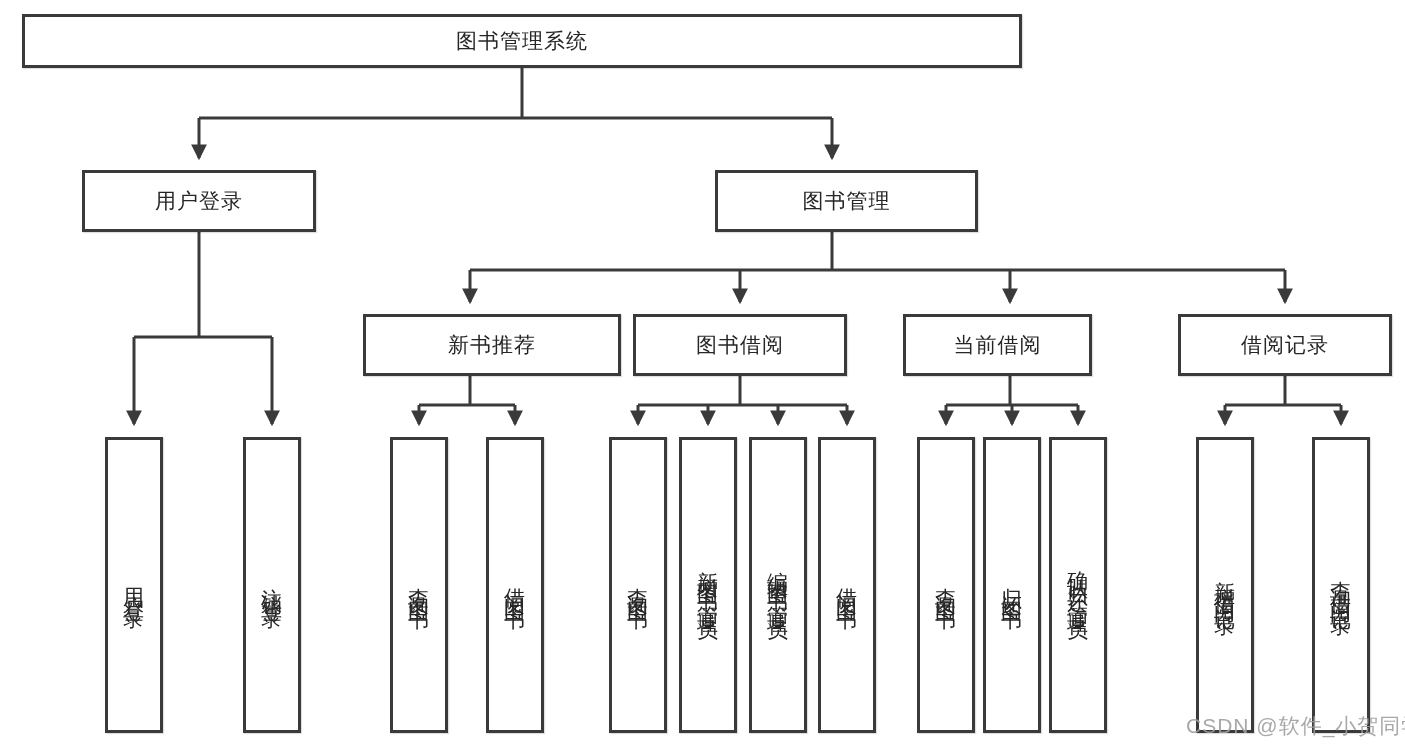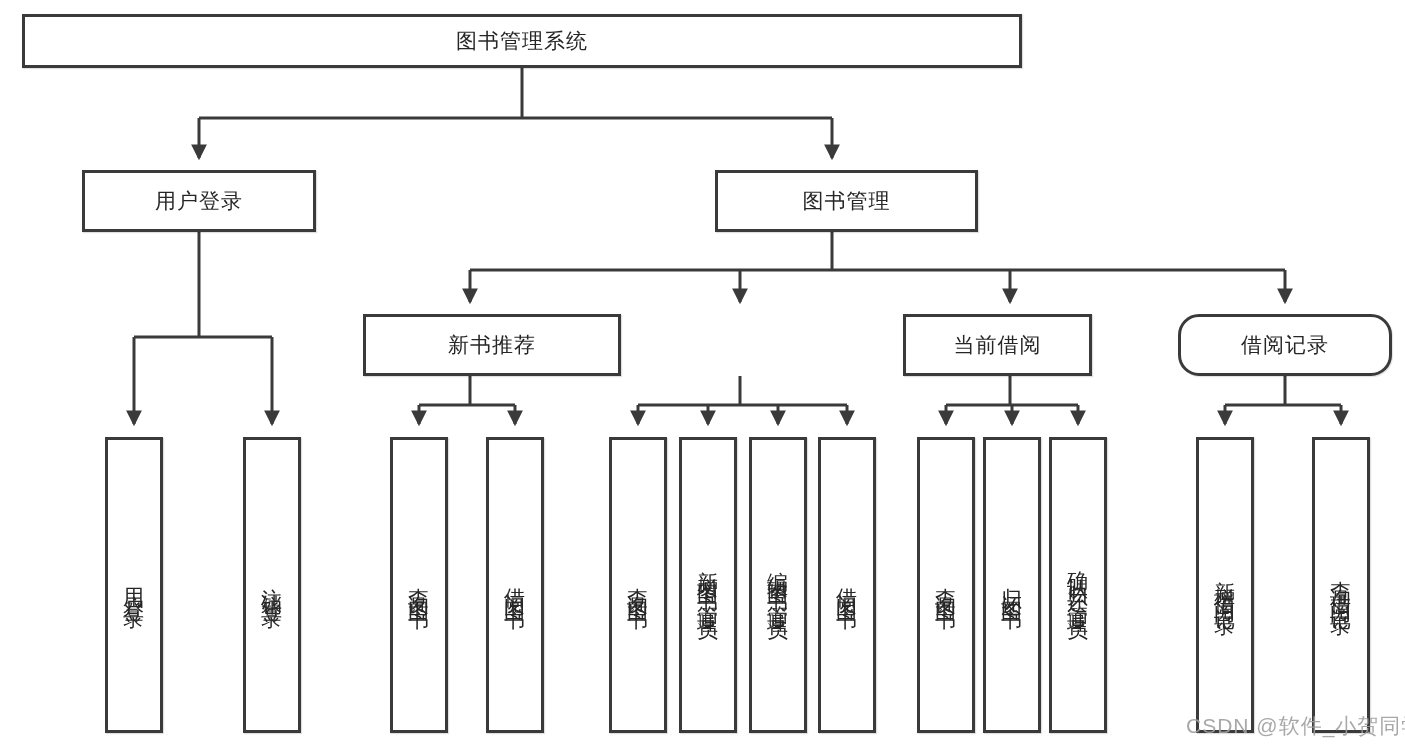--- a/index.html
+++ b/index.html
@@ -36,21 +36,21 @@
     font-size: 21px;
     line-height: 1;
   }
   
   .n-root   { left: 22px;   top: 14px;  width: 1000px; height: 54px; }
   .n-login  { left: 82px;   top: 170px; width: 234px;  height: 62px; }
   .n-mgmt   { left: 715px;  top: 170px; width: 263px;  height: 62px; }
   .n-newrec { left: 363px;  top: 314px; width: 258px;  height: 62px; }
   .n-borrow { left: 633px;  top: 314px; width: 214px;  height: 62px; }
   .n-curr   { left: 903px;  top: 314px; width: 189px;  height: 62px; }
-  .n-record { left: 1178px; top: 314px; width: 214px;  height: 62px; border-radius: 21px; }
+  .n-record { left: 1178px; top: 314px; width: 214px;  height: 62px; }
   
   .leaf { top: 437px; width: 58px; height: 296px; }
   .l-ulogin   { left: 105px; }
   .l-logout   { left: 243px; }
   .l-nbquery  { left: 390px; }
   .l-nbborrow { left: 486px; }
   .l-bbquery  { left: 609px; }
   .l-bbadd    { left: 679px; }
   .l-bbedit   { left: 749px; }
   .l-bbborrow { left: 818px; }
@@ -122,20 +122,21 @@
       <path d="M1341 405 V424" marker-end="url(#ah)"></path>
     </g>
   </svg>
 
   <div class="node n-root">图书管理系统</div>
 
   <div class="node n-login">用户登录</div>
   <div class="node n-mgmt">图书管理</div>
 
   <div class="node n-newrec">新书推荐</div>
+  <div class="node n-borrow">图书借阅</div>
   <div class="node n-curr">当前借阅</div>
   <div class="node n-record">借阅记录</div>
 
   <div class="node vnode leaf l-ulogin">用户登录</div>
   <div class="node vnode leaf l-logout">注销登录</div>
 
   <div class="node vnode leaf l-nbquery">查询图书</div>
   <div class="node vnode leaf l-nbborrow">借阅图书</div>
 
   <div class="node vnode leaf l-bbquery">查询图书</div>

